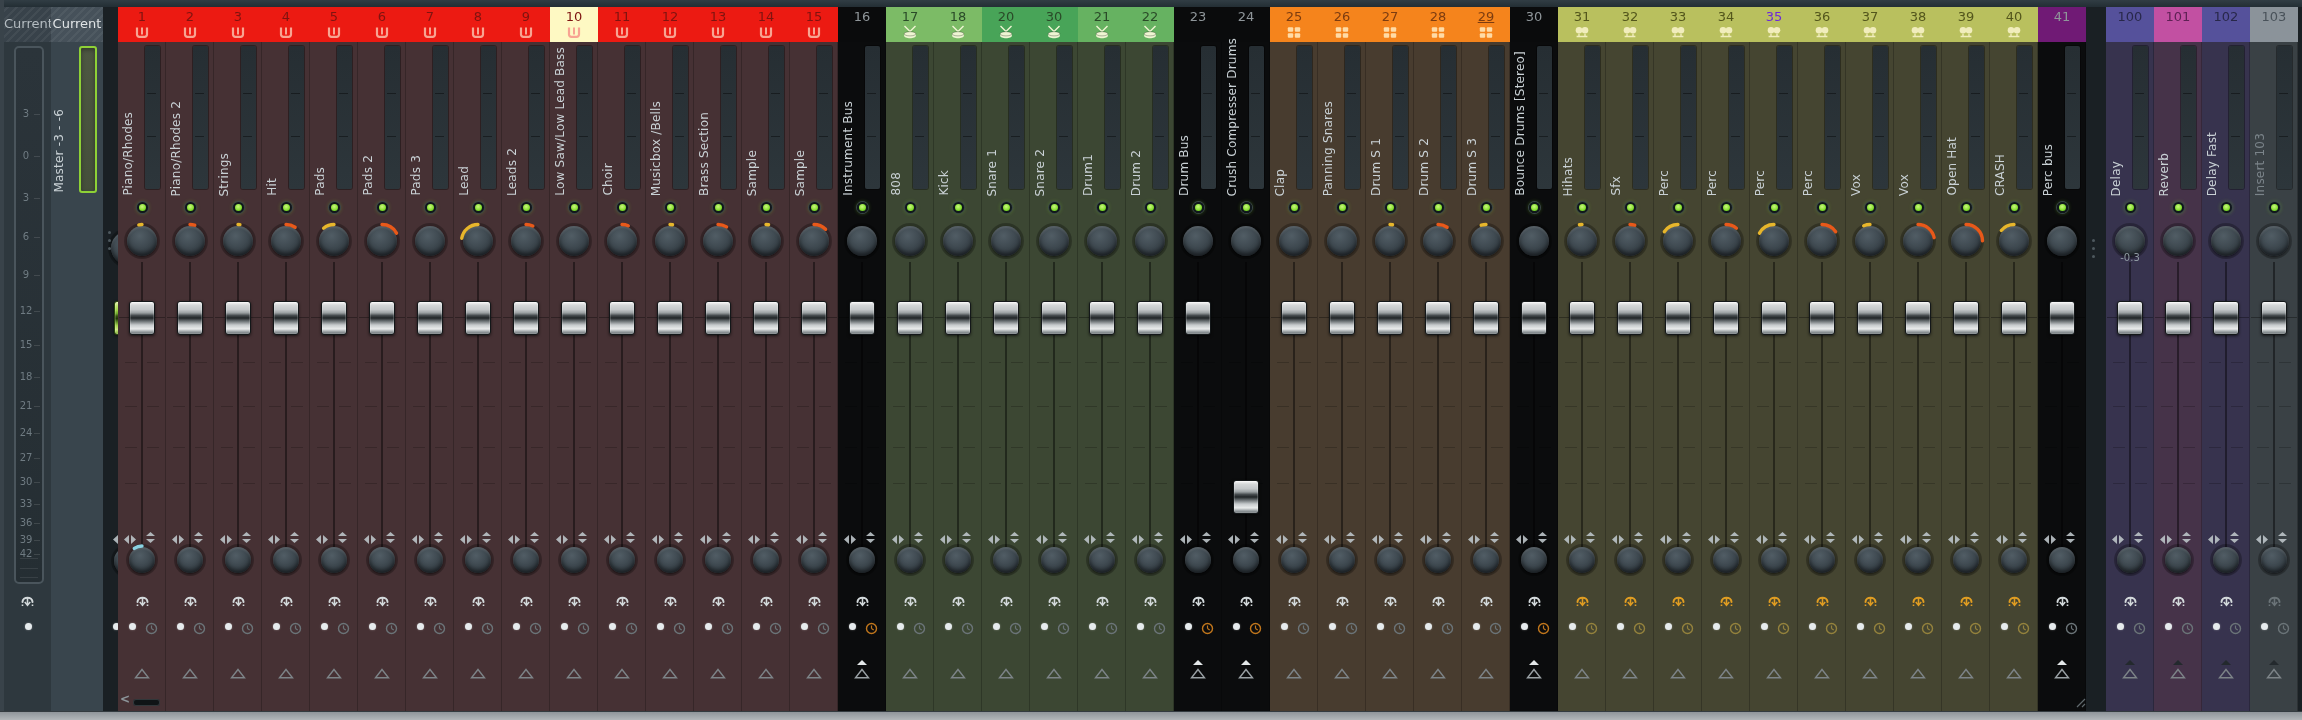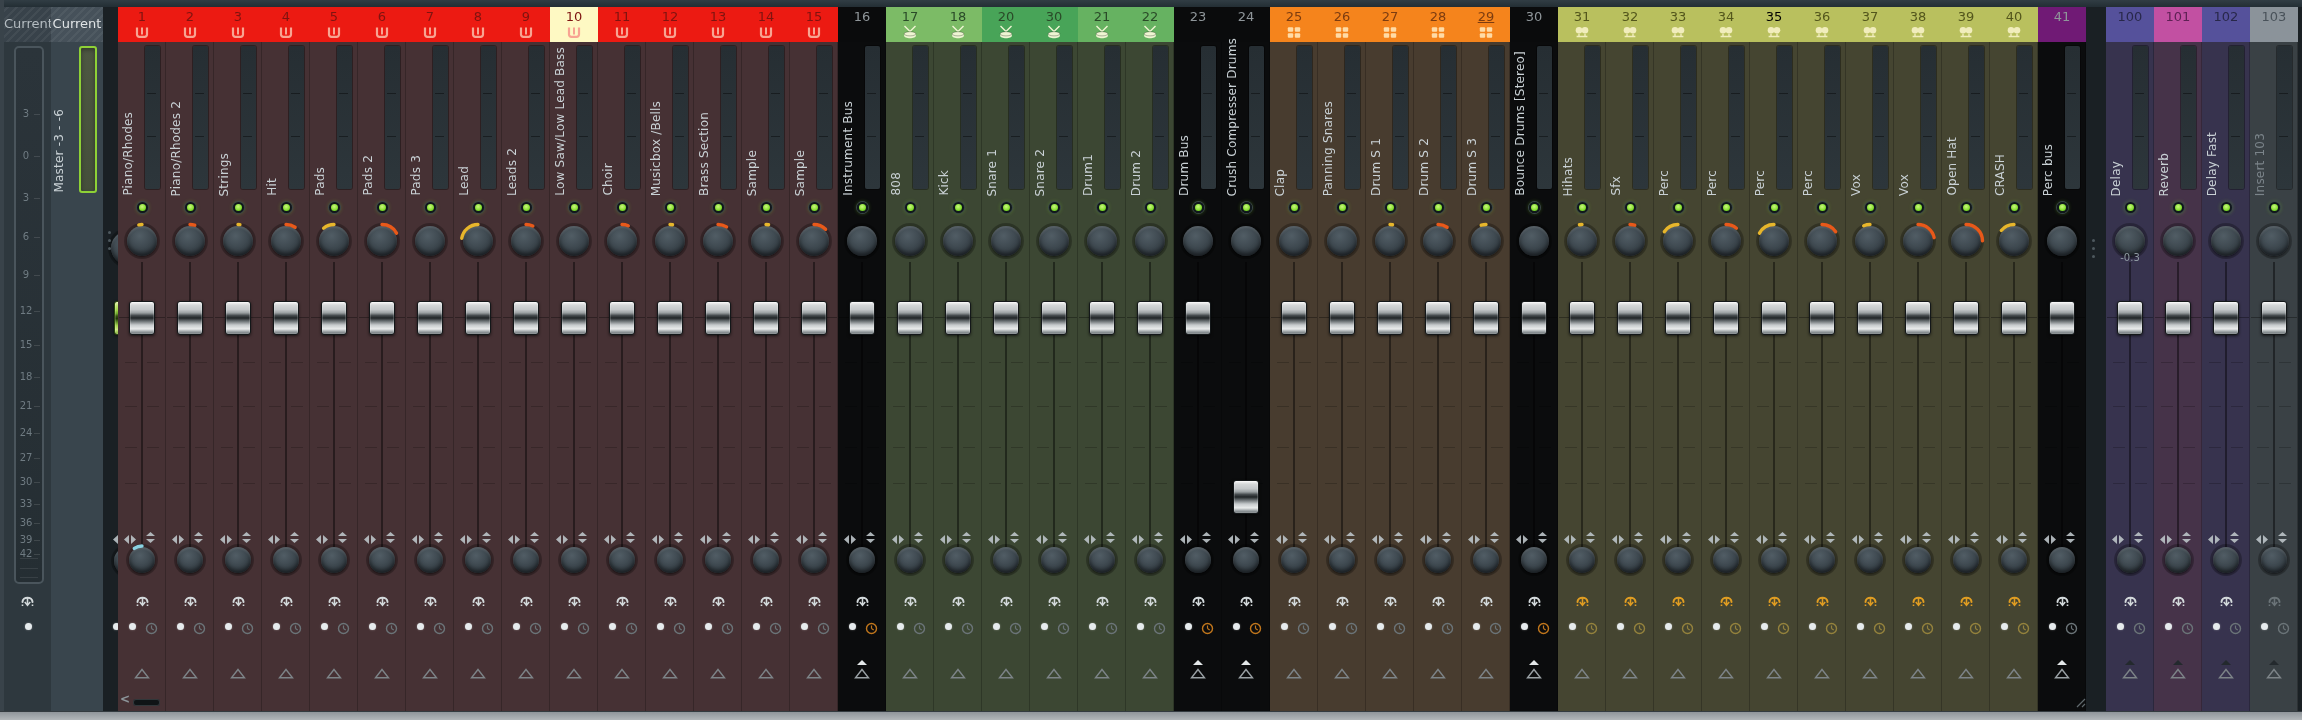--- a/index.html
+++ b/index.html
@@ -2187,21 +2187,21 @@
             <circle cx="6.5" cy="6.5" r="5" fill="none" stroke="currentColor" stroke-width="1.4"></circle>
             <path d="M6.5 6.5 V3.6 M6.5 6.5 L8.7 7.9" stroke="currentColor" stroke-width="1.2" fill="none"></path>
           </svg></span>
     <span class="abs caret-ico" style="left:19px;top:643px;"></span>
     <span class="abs route-tri" style="left:16px;top:657px;"><svg width="16" height="11" viewBox="0 0 16 11">
             <path d="M8 1.5 L14.5 9.7 H1.5 Z" fill="none" stroke="#7d8488" stroke-width="1.4"></path>
           </svg></span>
   </div>
       <div class="abs strip" style="left: 1750px;">
     <div class="abs strip-header" style="background: rgb(185, 192, 94);">
-      <div class="abs strip-num" style="color: #000000;">35</div>
+      <div class="abs strip-num" style="color: #6d28d9;">35</div>
       <div class="abs strip-icon">
             <svg width="16" height="13" viewBox="0 0 16 13">
               <circle cx="5" cy="4.3" r="3.3" fill="#f1edbc"></circle>
               <circle cx="11" cy="4.3" r="3.3" fill="#f1edbc"></circle>
               <path d="M5 7.8 V10 M11 7.8 V10 M2.6 10.5 H13.4" stroke="#f1edbc" stroke-width="1.4" fill="none"></path>
             </svg>
           </div>
     </div>
     <div class="abs strip-body" style="background: rgb(69, 69, 49);"></div>
     <div class="abs meter-slot">

